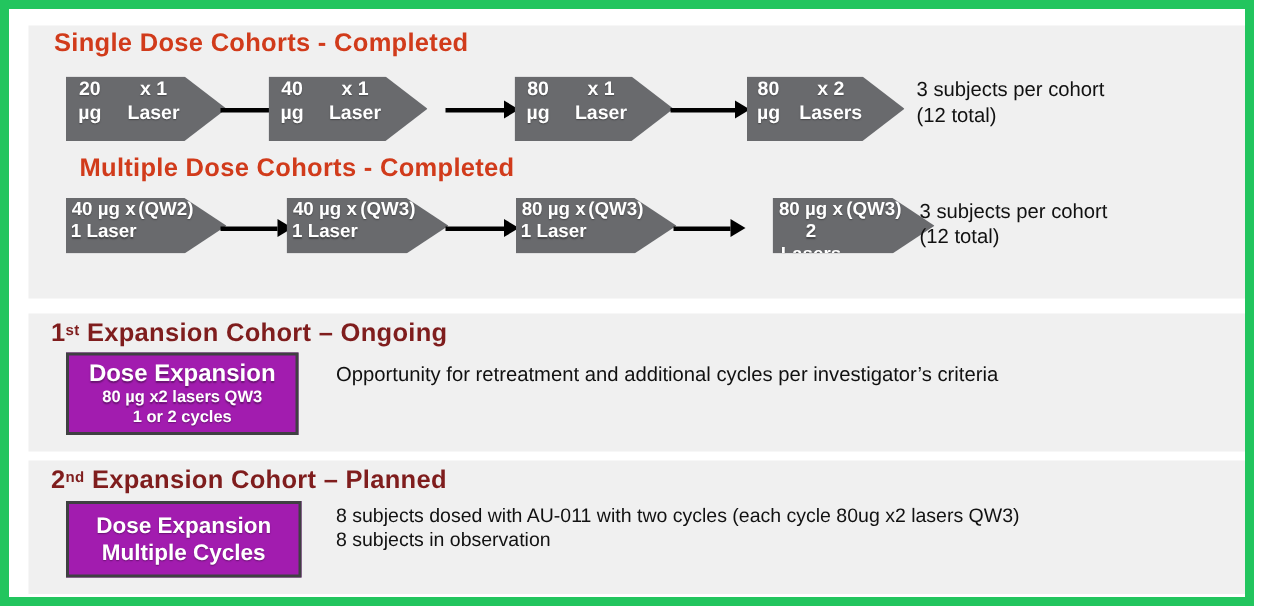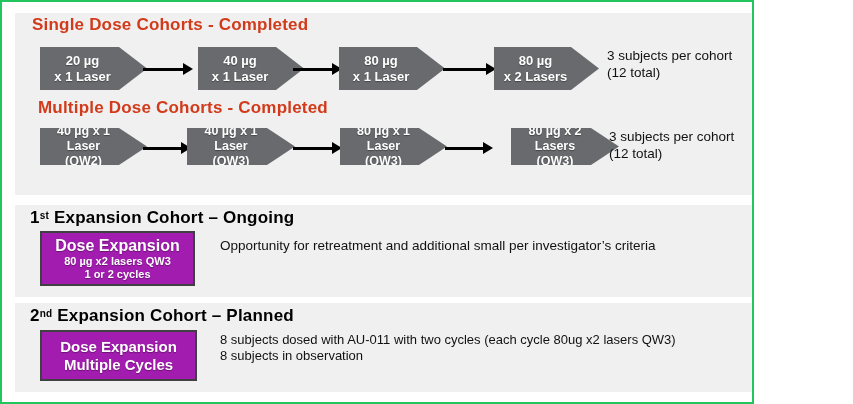--- a/index.html
+++ b/index.html
@@ -1,34 +1,34 @@
 <!DOCTYPE html>
 <html><head>
 <meta charset="utf-8">
 <style>
   html,body{margin:0;padding:0;background:#fff;}
   .frame{
-    position:relative;width:754px;height:404px;box-sizing:border-box;
-    border:2px solid #22c55e;background:#fff;overflow:hidden;
+    position:relative;width:836px;height:404px;box-sizing:border-box;
+    border:6px solid #22c55e;background:#fff;overflow:hidden;
     font-family:"Liberation Sans",sans-serif;
   }
   .panel{position:absolute;left:13px;width:824px;background:#f0f0f0;}
   .panel-a{top:11px;height:182px;}
   .panel-b{top:203px;height:92px;}
   .panel-c{top:301px;height:89px;}
 
   .heading{position:absolute;margin:0;font-size:17px;font-weight:bold;letter-spacing:.2px;}
   .heading.red{color:#d13b1b;}
-  .heading.green{color:#000000;}
+  .heading.green{color:#7f1d1d;}
   .heading .sup{font-size:10px;vertical-align:4px;}
   .heading .rest{margin-left:5px;}
 
   .chev{
     position:absolute;background:#696a6d;color:#fff;font-weight:bold;
-    display:flex;flex-direction:column;justify-content:center;text-align:center;
+    display:flex;flex-direction:row;justify-content:center;text-align:center;
     clip-path:polygon(0 0, calc(100% - 28px) 0, 100% 50%, calc(100% - 28px) 100%, 0 100%);
     padding-right:22px;box-sizing:border-box;
     text-shadow:0 1px 1px rgba(0,0,0,.35);
   }
   .chev.r1{font-size:13px;line-height:16px;}
   .chev.r2{font-size:12.5px;line-height:15px;padding-left:2px;}
 
   .connector{position:absolute;display:flex;align-items:center;height:12px;}
   .connector .shaft{flex:1;height:3px;background:#000;}
   .connector .ahead{width:0;height:0;border-left:10px solid #000;border-top:6px solid transparent;border-bottom:6px solid transparent;}
@@ -55,21 +55,21 @@
     <h2 class="heading red" style="left:17px;top:2px;">Single Dose Cohorts - Completed</h2>
 
     <div class="chev r1" style="left:25px;top:34px;width:107px;height:43px;">
       <span>20 µg</span>
       <span>x 1 Laser</span>
     </div>
     <div class="connector" style="left:128px;top:50px;width:50px;">
       <span class="shaft"></span>
         <span class="ahead"></span>
     </div>
-    <div class="chev r1" style="left:183px;top:34px;width:106px;height:43px;">
+    <div class="chev r1" style="left:160px;top:34px;width:106px;height:43px;">
       <span>40 µg</span>
       <span>x 1 Laser</span>
     </div>
     <div class="connector" style="left:278px;top:50px;width:49px;">
       <span class="shaft"></span>
         <span class="ahead"></span>
     </div>
     <div class="chev r1" style="left:324px;top:34px;width:106px;height:43px;">
       <span>80 µg</span>
       <span>x 1 Laser</span>
@@ -80,21 +80,21 @@
     </div>
     <div class="chev r1" style="left:479px;top:34px;width:105px;height:43px;">
       <span>80 µg</span>
       <span>x 2 Lasers</span>
     </div>
     <div class="note" style="left:592px;top:34px;">
       <div>3 subjects per cohort</div>
       <div>(12 total)</div>
     </div>
 
-    <h2 class="heading red" style="left:23px;top:85px;">Multiple Dose Cohorts - Completed</h2>
+    <h2 class="heading red" style="left:34px;top:85px;">Multiple Dose Cohorts - Completed</h2>
 
     <div class="chev r2" style="left:25px;top:115px;width:107px;height:37px;">
       <span>40 µg x 1 Laser</span>
       <span>(QW2)</span>
     </div>
     <div class="connector" style="left:128px;top:129px;width:48px;">
       <span class="shaft"></span>
         <span class="ahead"></span>
     </div>
     <div class="chev r2" style="left:172px;top:115px;width:108px;height:37px;">
@@ -124,21 +124,21 @@
   </section>
 
   <section class="panel panel-b">
     <h2 class="heading green" style="left:15px;top:3px;"><span>1</span><span class="sup">st</span><span class="rest">Expansion Cohort – Ongoing</span></h2>
     <div class="exp-box" style="left:25px;top:26px;width:155px;height:55px;">
       <div class="big">Dose Expansion</div>
       <div class="small">80 µg x2 lasers QW3</div>
       <div class="small">1 or 2 cycles</div>
     </div>
     <div class="note" style="left:205px;top:31px;line-height:19px;">
-      <div>Opportunity for retreatment and additional small per investigator’s criteria</div>
+      <div>Opportunity for retreatment and additional cycles per investigator’s criteria</div>
     </div>
   </section>
 
   <section class="panel panel-c">
     <h2 class="heading green" style="left:15px;top:3px;"><span>2</span><span class="sup">nd</span><span class="rest">Expansion Cohort – Planned</span></h2>
     <div class="exp-box" style="left:25px;top:27px;width:157px;height:51px;">
       <div class="med">Dose Expansion</div>
       <div class="med">Multiple Cycles</div>
     </div>
     <div class="note-small" style="left:205px;top:29px;">

